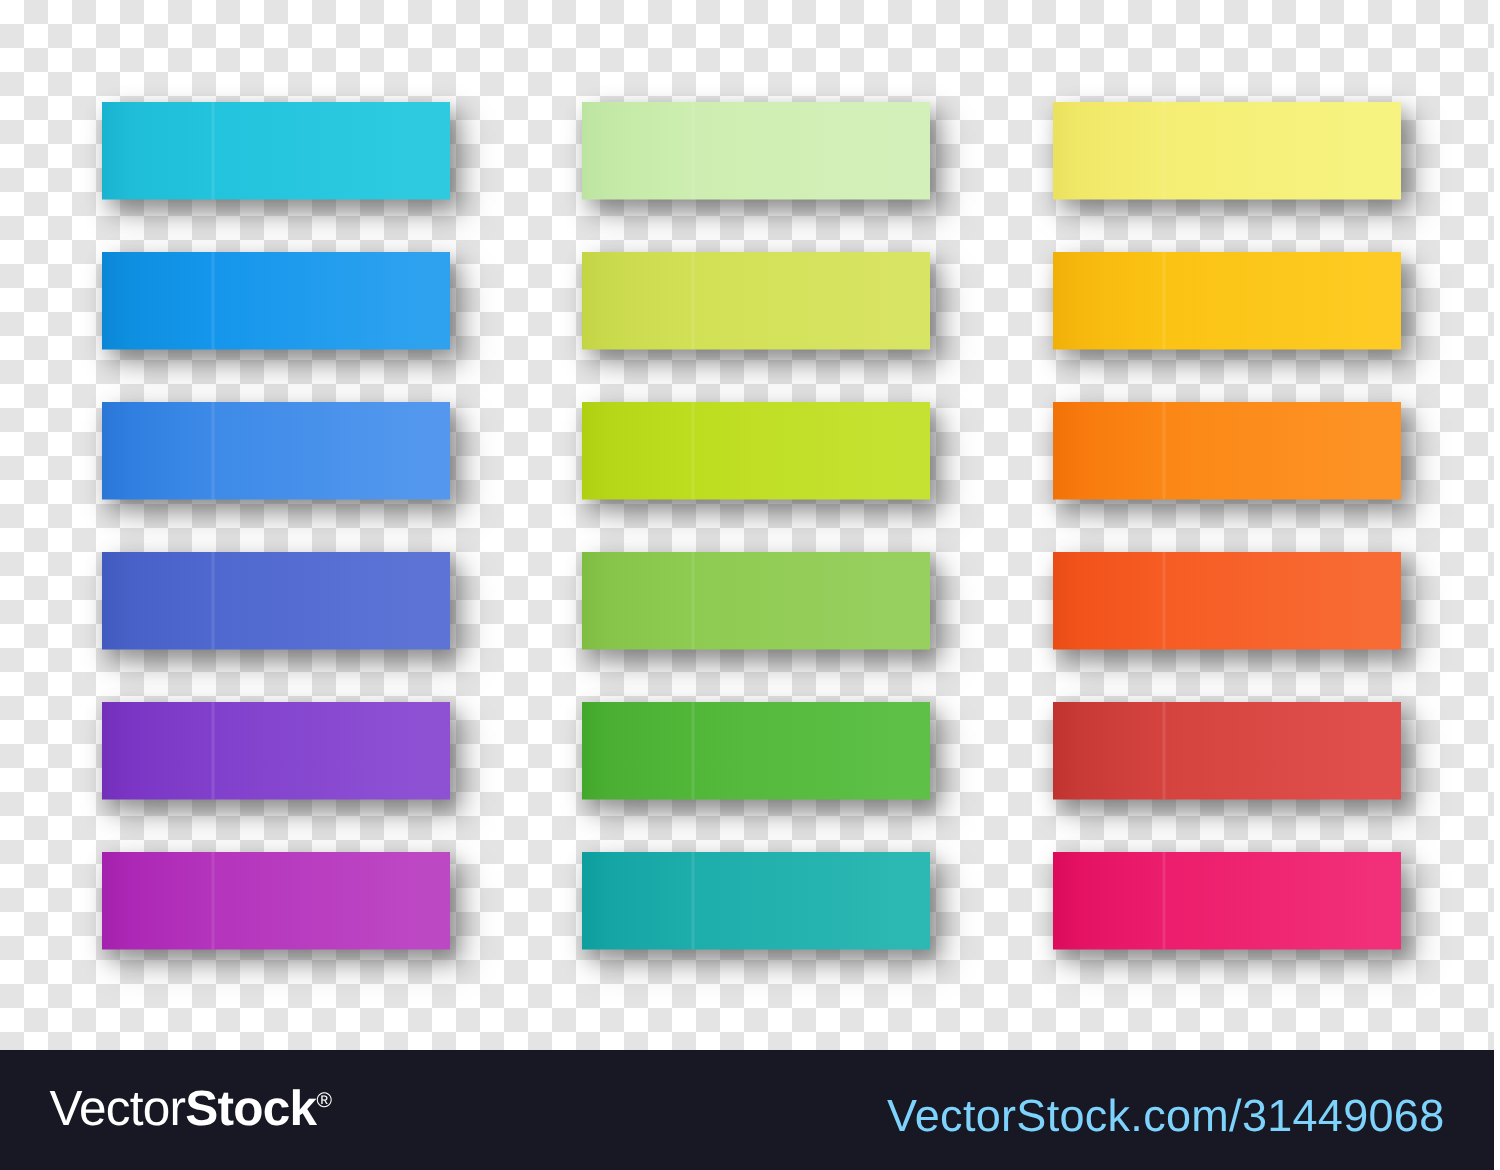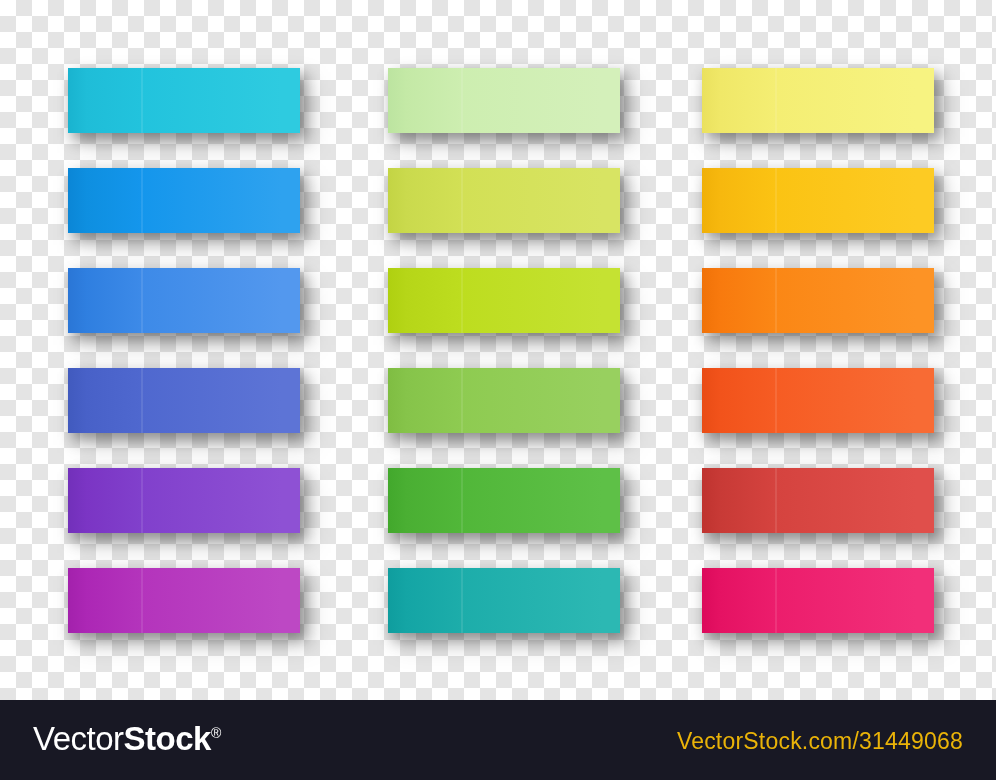--- a/index.html
+++ b/index.html
@@ -114,22 +114,22 @@
   #footer-logo .lg-bold { font-weight: 700; }
   #footer-logo .lg-reg {
     font-size: 14px;
     vertical-align: super;
     font-weight: 400;
   }
   #footer-url {
     position: absolute;
     right: 37px;
     top: 28px;
-    color: #eab308;
-    font-size: 23px;
+    color: #7dd3fc;
+    font-size: 30px;
     letter-spacing: 0.2px;
     white-space: nowrap;
     font-family: "Liberation Sans", sans-serif;
   }
 </style>
 </head>
 <body>
 
 <div id="stage">
 

